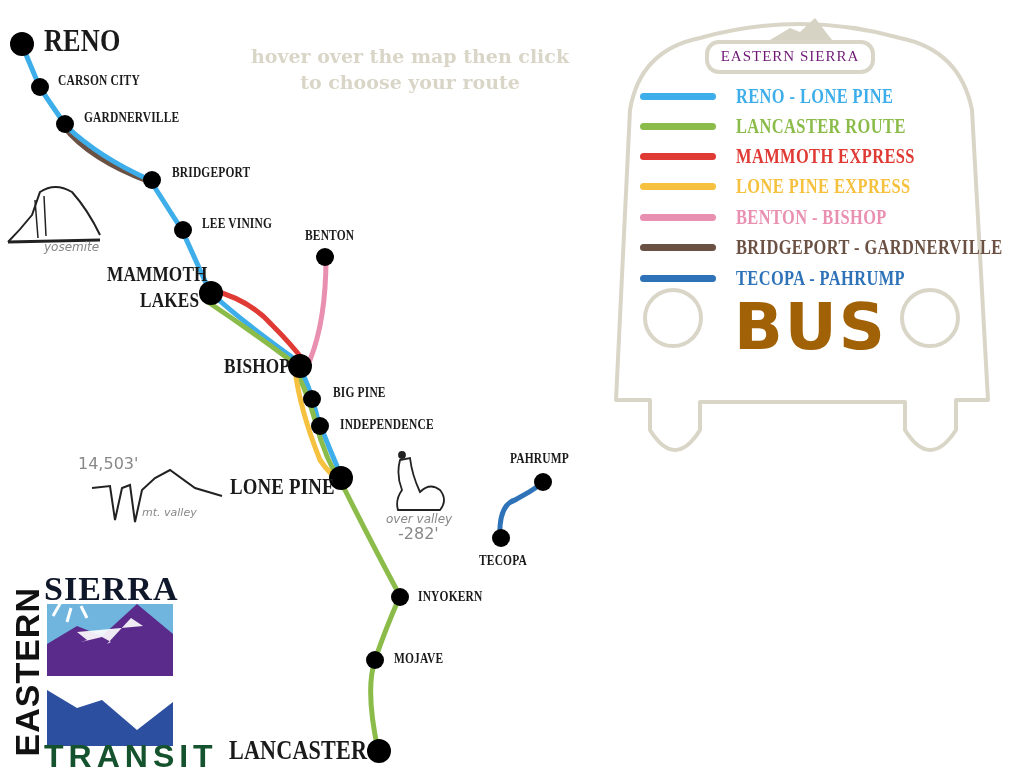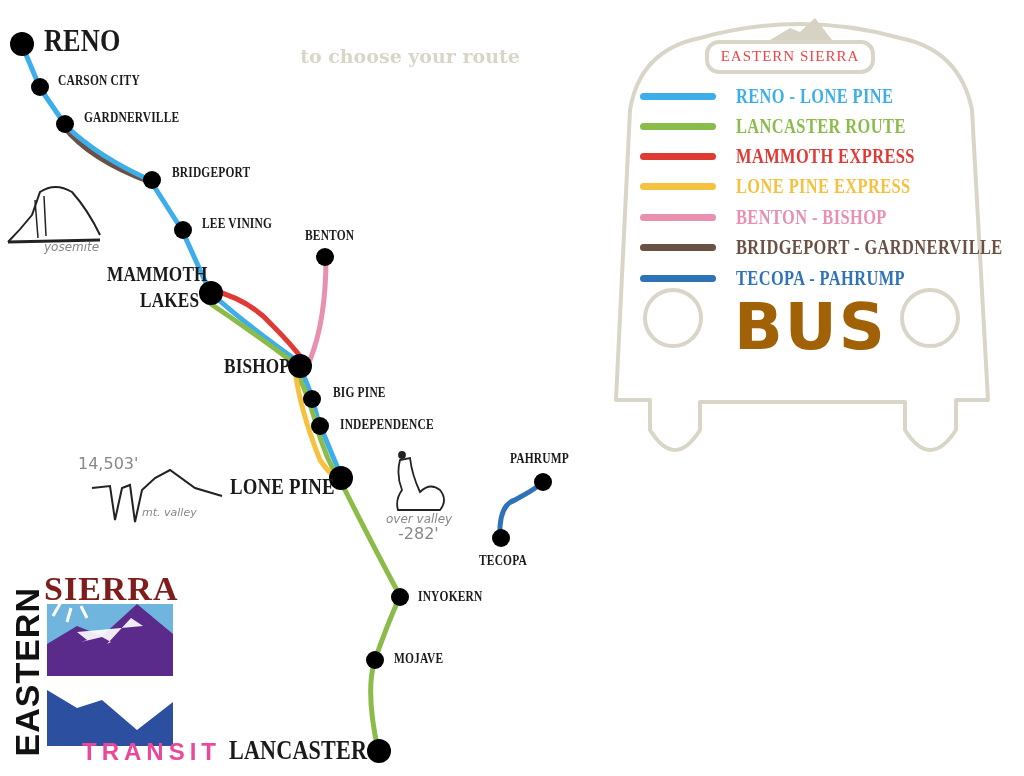--- a/index.html
+++ b/index.html
@@ -6,27 +6,27 @@
   body { width: 1024px; height: 776px; position: relative; overflow: hidden; font-family: "Liberation Serif", serif; }
   #map { position: absolute; left: 0; top: 0; width: 1024px; height: 776px; }
   .stop-label { position: absolute; font-family: "Liberation Serif", serif; font-weight: bold; color: #1a1a1a; white-space: nowrap; letter-spacing: 0.2px; transform: scaleX(0.82); transform-origin: left center; }
   .stop-label.small { font-size: 14px; }
   .stop-label.big { font-size: 26px; }
   .hint { position: absolute; left: 205px; top: 43px; width: 410px; text-align: center; font-family: "DejaVu Serif", serif; font-weight: bold; font-size: 19px; line-height: 26px; color: #d9d6c8; }
   .legend { position: absolute; left: 636px; top: 80px; }
   .legend-item { position: absolute; left: 0; height: 28px; width: 360px; cursor: pointer; text-align: right; }
   .legend-line { position: absolute; left: 4px; top: 11px; width: 76px; height: 7px; border-radius: 4px; }
   .legend-label { position: absolute; left: 100px; top: 0; font-family: "Liberation Serif", serif; font-weight: bold; font-size: 20px; line-height: 28px; white-space: nowrap; transform: scaleX(0.82); transform-origin: left center; letter-spacing: 0.5px; }
-  .bus-title { position: absolute; left: 710px; top: 48px; width: 160px; text-align: center; font-family: "Liberation Serif", serif; font-size: 15px; color: #ef4444; letter-spacing: 1px; }
+  .bus-title { position: absolute; left: 710px; top: 48px; width: 160px; text-align: center; font-family: "Liberation Serif", serif; font-size: 15px; color: #701a75; letter-spacing: 1px; }
   .bus-word { position: absolute; left: 734px; top: 290px; font-family: "DejaVu Sans", sans-serif; font-weight: bold; font-size: 64px; color: #a16207; letter-spacing: 2px; }
   .landmark-label { position: absolute; font-family: "DejaVu Sans", sans-serif; color: #888; font-style: italic; white-space: nowrap; }
   .logo { position: absolute; left: 14px; top: 570px; width: 165px; height: 200px; }
   .logo-eastern { position: absolute; left: -62px; top: 92px; width: 150px; text-align: center; transform: rotate(-90deg); font-family: "Liberation Sans", sans-serif; font-weight: bold; font-size: 34px; color: #111; letter-spacing: 1px; }
-  .logo-sierra { position: absolute; left: 30px; top: 0px; font-family: "Liberation Serif", serif; font-weight: bold; font-size: 34px; color: #7f1d1d; letter-spacing: 1px; }
-  .logo-transit { position: absolute; left: 30px; top: 168px; font-family: "Liberation Sans", sans-serif; font-weight: bold; font-size: 24px; color: #ec4899; letter-spacing: 5px; margin-left: 38px; }
+  .logo-sierra { position: absolute; left: 30px; top: 0px; font-family: "Liberation Serif", serif; font-weight: bold; font-size: 34px; color: #0f172a; letter-spacing: 1px; }
+  .logo-transit { position: absolute; left: 30px; top: 168px; font-family: "Liberation Sans", sans-serif; font-weight: bold; font-size: 32px; color: #14532d; letter-spacing: 5px; }
 </style>
 </head>
 <body>
 
 <svg id="map" viewBox="0 0 1024 776" xmlns="http://www.w3.org/2000/svg">
 
   <g fill="none" stroke="#d9d6c8" stroke-width="4" stroke-linejoin="round">
     <path d="M 616 400 L 630 110 Q 640 50 700 38 Q 800 10 900 38 Q 960 50 972 110 L 988 400 L 956 400 L 956 430 Q 930 470 905 430 L 905 402 L 700 402 L 700 430 Q 675 470 650 430 L 650 400 Z"></path>
     <circle cx="673" cy="318" r="28"></circle>
     <circle cx="930" cy="318" r="28"></circle>
@@ -88,20 +88,21 @@
     <polygon points="0,86 30,104 55,96 90,126 126,98 126,86" fill="#ffffff"></polygon>
     <g stroke="#ffffff" stroke-width="3">
       <line x1="14" y1="-2" x2="6" y2="12"></line>
       <line x1="24" y1="4" x2="20" y2="18"></line>
       <line x1="34" y1="2" x2="40" y2="14"></line>
     </g>
   </g>
 </svg>
 
 <div class="hint">
+  <div>hover over the map then click</div>
   <div>to choose your route</div>
 </div>
 
 <div class="bus-title">EASTERN  SIERRA</div>
 <div class="bus-word">BUS</div>
 
 <div class="legend">
   <div class="legend-item" style="top:2px">
     <span class="legend-line" style="background:#3daee9"></span>
     <span class="legend-label" style="color:#3daee9">RENO - LONE PINE</span>

